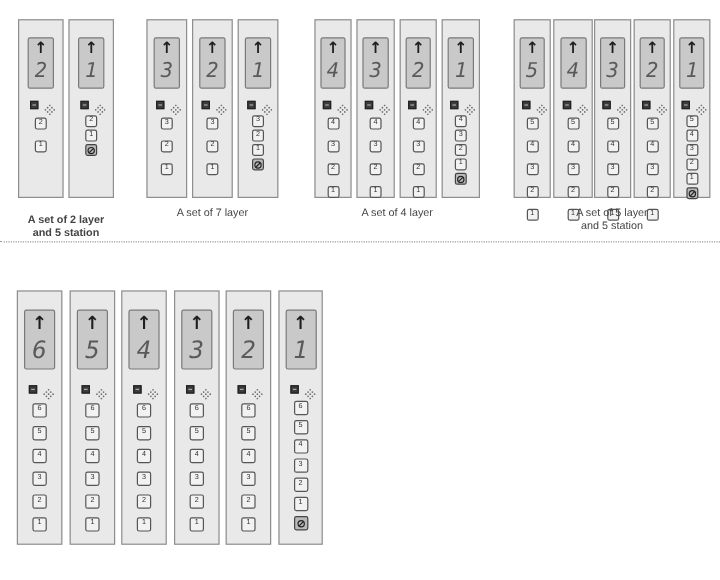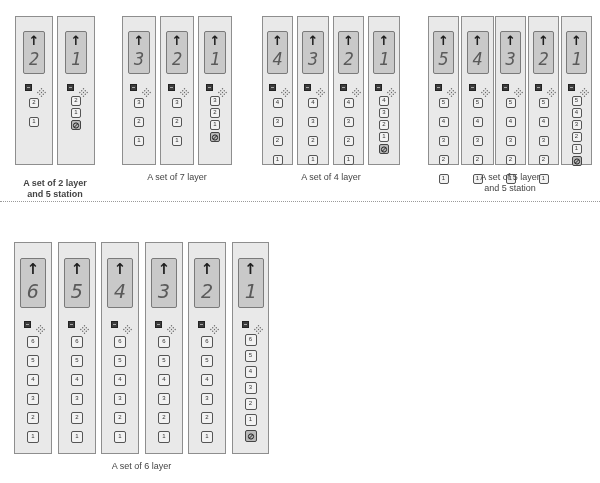--- a/index.html
+++ b/index.html
@@ -570,17 +570,16 @@
         <div class="btn" style="left: 11.5px; top: 155px; width: 12px; height: 12px; line-height: 9px;">2</div>
         <div class="btn" style="left: 11.5px; top: 171px; width: 12px; height: 12px; line-height: 9px;">1</div>
         <div class="btn alarm" style="left: 11.5px; top: 187px; width: 12px; height: 12px; display: flex; align-items: center; justify-content: center;">
           <svg width="8" height="7" viewBox="0 0 8 7">
             <circle cx="4" cy="3.5" r="2.6" fill="none" stroke="#222" stroke-width="1"></circle>
             <line x1="2.3" y1="5.2" x2="5.7" y2="1.8" stroke="#222" stroke-width="1"></line>
           </svg>
         </div>
       </div>
       <div class="caption" style="left: 14px; width: 255px; top: 461px;">
-        <div>A set of 6 layer</div>
       </div>
     </div>
   </div>
 <div class="divider"></div>
 
 </body></html>

